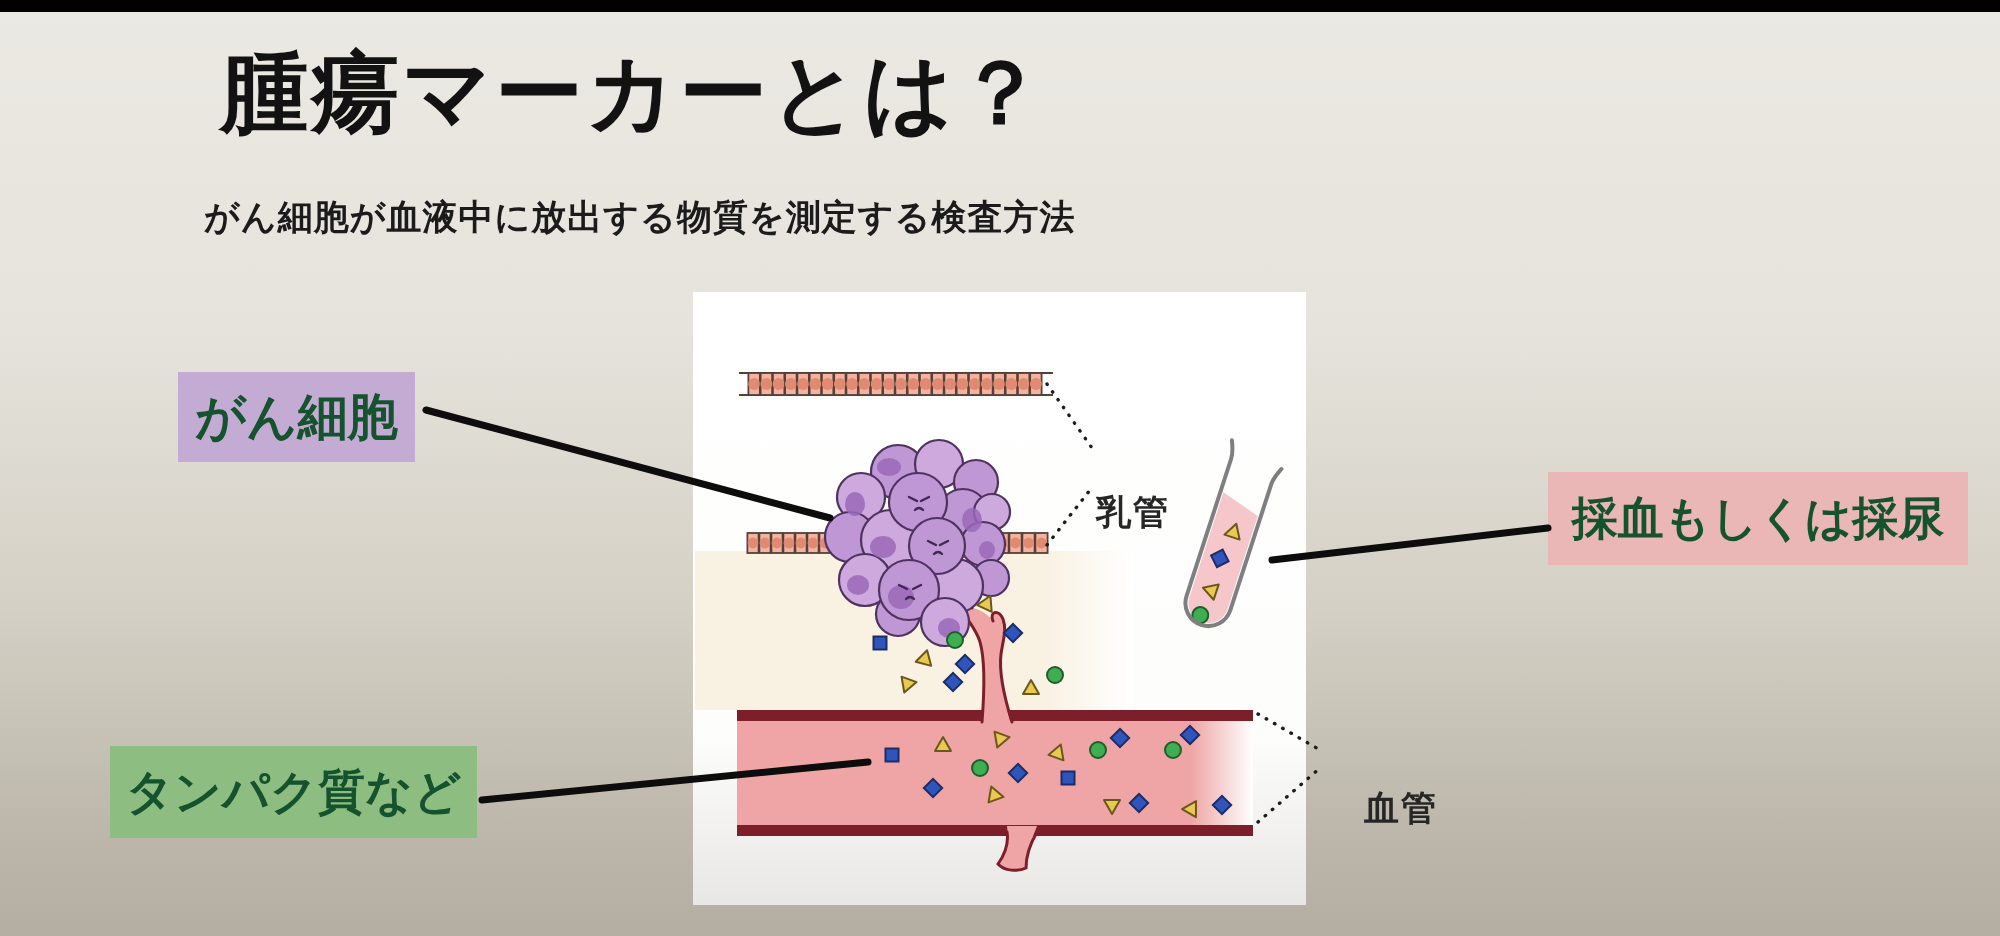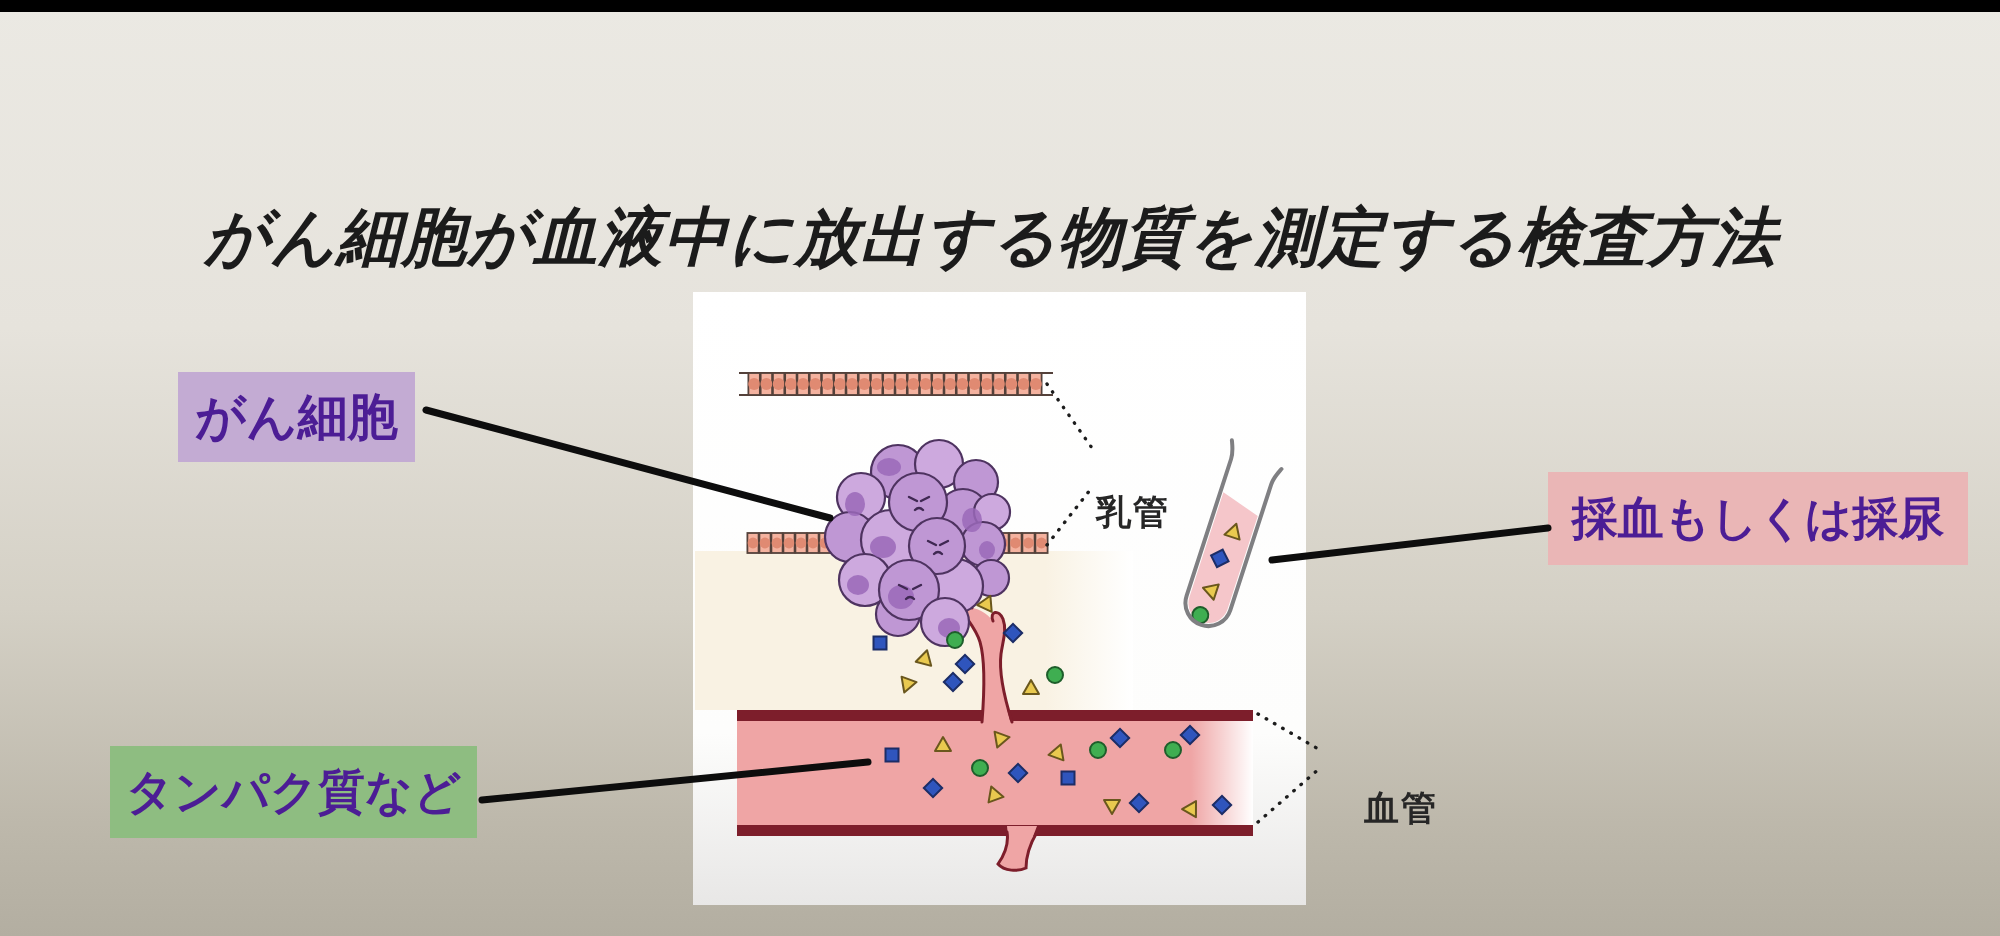--- a/index.html
+++ b/index.html
@@ -2,27 +2,27 @@
 <html><head>
 <meta charset="utf-8">
 <style>
   html,body{margin:0;padding:0;background:#888;}
   .stage{position:relative;width:2000px;height:936px;overflow:hidden;
     background:linear-gradient(180deg,#ebe9e3 0%,#e6e3dc 35%,#d4d0c5 65%,#bdb8ab 88%,#b3aea1 100%);
     font-family:"DejaVu Sans","Liberation Sans",sans-serif;color:#141414;}
   .letterbox{position:absolute;left:0;top:0;width:100%;height:12px;background:#000;}
   .title{position:absolute;left:220px;top:34px;margin:0;font-size:88px;font-weight:800;
     letter-spacing:3px;color:#121212;white-space:nowrap;}
-  .subtitle{position:absolute;left:204px;top:194px;font-size:64px;font-weight:600;
-    letter-spacing:1px;color:#1b1b1b;white-space:nowrap;font-style:italic;}
+  .subtitle{position:absolute;left:204px;top:194px;font-size:35px;font-weight:600;
+    letter-spacing:1px;color:#1b1b1b;white-space:nowrap;}
   .panel{position:absolute;left:693px;top:292px;width:613px;height:613px;
     background:linear-gradient(180deg,#ffffff 0%,#fdfdfc 72%,#e8e7e6 100%);}
   .panel svg{display:block;}
   .callout{position:absolute;display:flex;align-items:center;justify-content:center;
-    color:#4c1d95;font-weight:600;white-space:nowrap;}
+    color:#14532d;font-weight:600;white-space:nowrap;}
   #co-cancer{left:178px;top:372px;width:237px;height:90px;background:#c3abd3;font-size:50px;}
   #co-protein{left:110px;top:746px;width:367px;height:92px;background:#8ebd81;font-size:47px;}
   #co-sampling{left:1548px;top:472px;width:420px;height:93px;background:#eab6b6;font-size:46px;}
   .anno{position:absolute;font-size:35px;font-weight:600;color:#262626;letter-spacing:2px;white-space:nowrap;margin-top:45px;}
   #anno-duct{left:1096px;top:444px;}
   #anno-vessel{left:1364px;top:740px;}
   .overlay{position:absolute;left:0;top:0;pointer-events:none;}
   
   .duct-cell{fill:#f4b29f;stroke:#54413a;stroke-width:1.8;}
   .duct-nucleus{fill:#e08a72;}
@@ -39,20 +39,21 @@
   .vstroke{fill:none;stroke:#7d1e2b;stroke-width:3;stroke-linecap:round;}
   .solid-line{stroke:#0d0d0d;stroke-width:7;stroke-linecap:round;}
   .dot-line{stroke:#1c1c1c;stroke-width:3.4;stroke-linecap:round;stroke-dasharray:.5 9;fill:none;}
 </style>
 </head>
 <body>
 
 <div class="stage">
   <div class="letterbox"></div>
 
+  <h1 class="title">腫瘍マーカーとは？</h1>
   <div class="subtitle">がん細胞が血液中に放出する物質を測定する検査方法</div>
 
   <div class="panel">
     <svg width="613" height="613" viewBox="0 0 613 613">
       <defs>
         <linearGradient id="creamFade" x1="0" y1="0" x2="1" y2="0">
           <stop offset="0" stop-color="#f9f2e3"></stop>
           <stop offset="0.8" stop-color="#f9f2e3"></stop>
           <stop offset="1" stop-color="#ffffff"></stop>
         </linearGradient>

